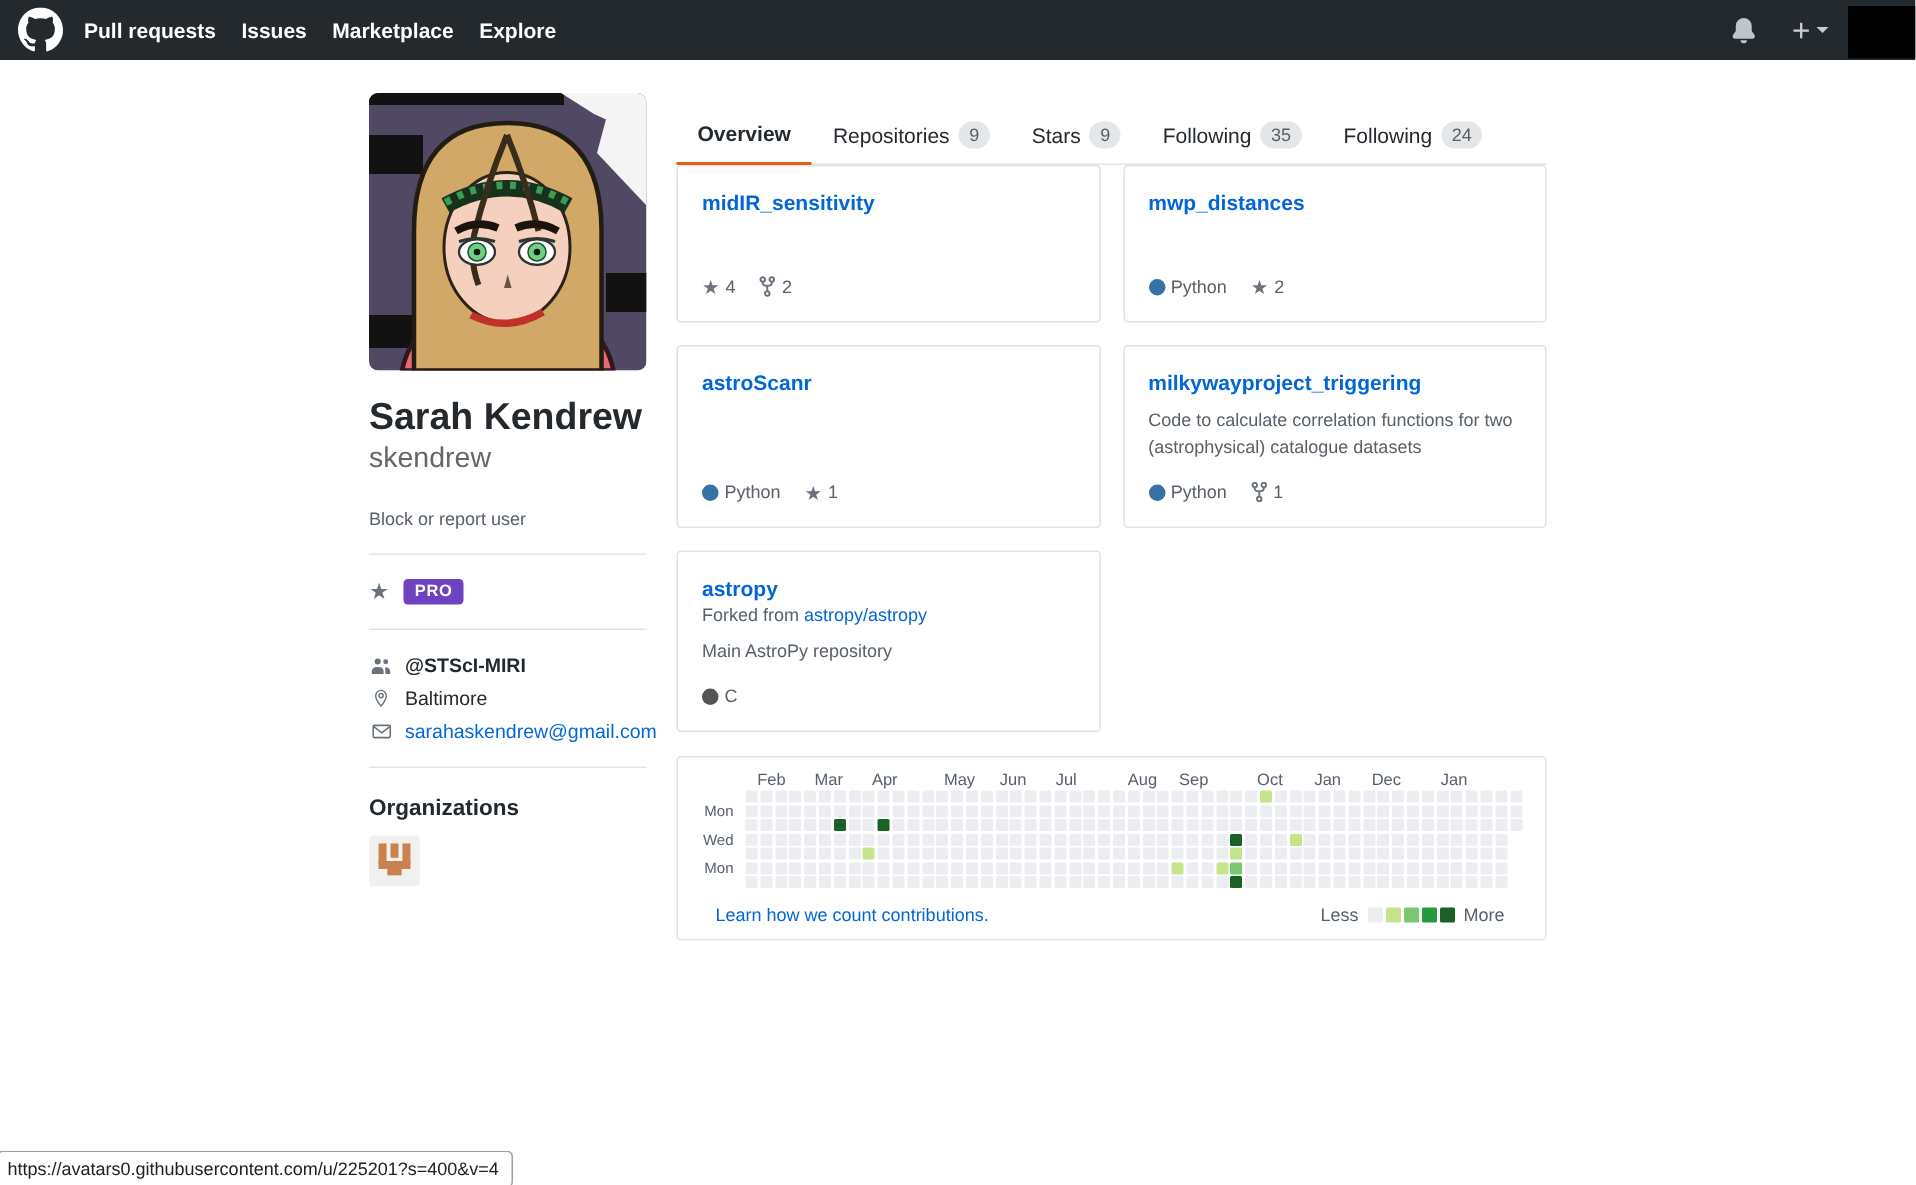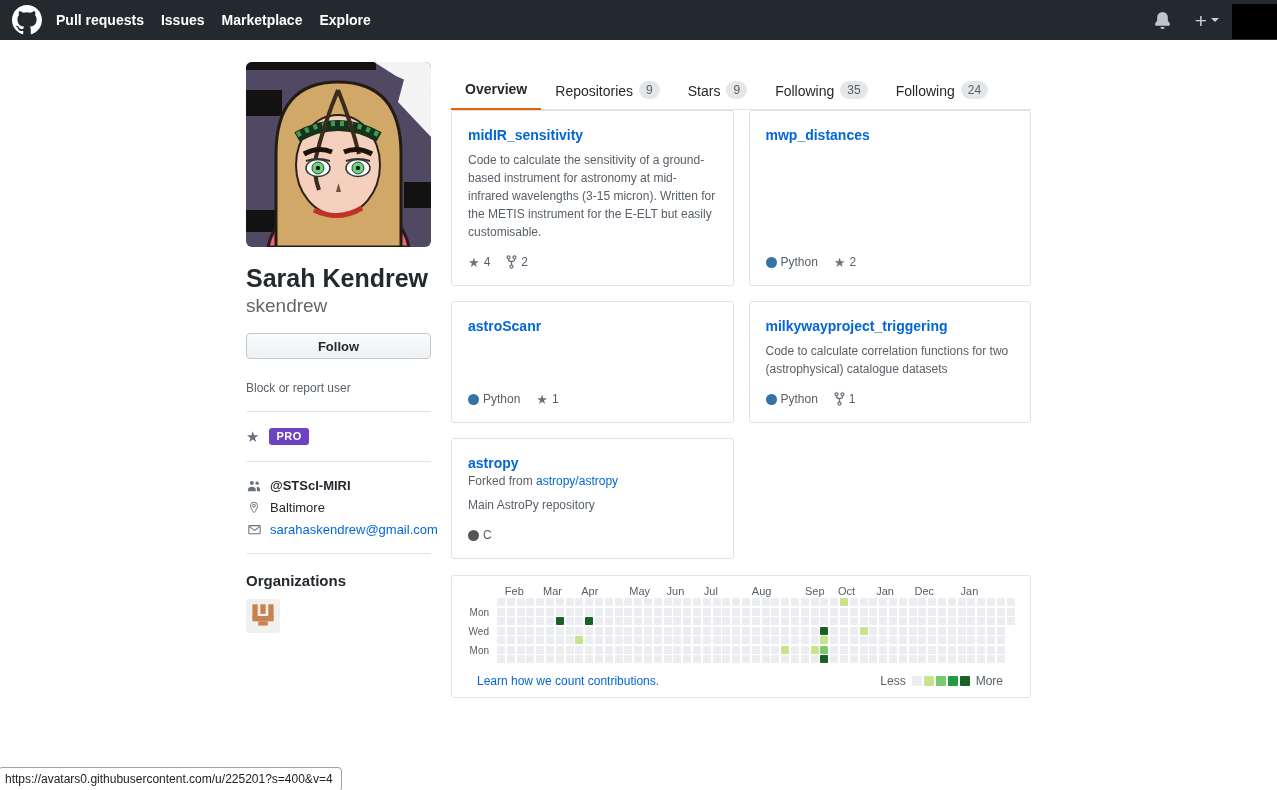--- a/index.html
+++ b/index.html
@@ -46,21 +46,21 @@
   .vcard { list-style:none; }
   .vcard li { display:flex; align-items:center; gap:8px; font-size:13px; margin-bottom:7px; }
   .vcard .ico { width:16px; flex:none; display:flex; justify-content:center; }
   .org-name { font-weight:bold; }
   .email-link { color:#0366d6; cursor:pointer; }
   .orgs-title { font-size:15px; font-weight:bold; margin:18px 0 10px; }
   .org-avatar { width:34px; height:34px; border-radius:3px; cursor:pointer; display:block; }
 
   
   .tabs { display:flex; border-bottom:1px solid #e1e4e8; margin-top:10px; }
-  .tab { display:flex; align-items:flex-end; gap:6px; padding:9px 14px 11px; font-size:14px; color:#24292e;
+  .tab { display:flex; align-items:center; gap:6px; padding:9px 14px 11px; font-size:14px; color:#24292e;
     cursor:pointer; margin-bottom:-1px; }
   .tab.active { font-weight:600; border-bottom:2px solid #e36209; }
   .tab .count { background:#e4e6e8; color:#586069; font-size:12px; border-radius:10px; padding:1px 7px; line-height:16px; }
 
   
   .section-title { font-size:16px; font-weight:normal; margin:28px 0 12px; }
   .repo-grid { display:grid; grid-template-columns:1fr 1fr; gap:15px; }
   .repo-card { border:1px solid #dfe2e5; border-radius:3px; padding:16px; display:flex; flex-direction:column; min-height:105px; }
   .repo-name { color:#0366d6; font-size:14px; font-weight:600; cursor:pointer; }
   .forked-from { font-size:12px; color:#586069; margin-top:3px; }
@@ -144,21 +144,20 @@
       <circle cx="112" cy="106" r="2.2" fill="#101a12"></circle>
       <path d="M60 99 Q72 95 84 99" stroke="#2c3533" stroke-width="2" fill="none"></path>
       <path d="M100 99 Q112 95 124 99" stroke="#2c3533" stroke-width="2" fill="none"></path>
       <path d="M90 130 l5 0 l-2.5 -9 z" fill="#6b5240"></path>
       <path d="M68 148 Q92 160 116 146" stroke="#c03127" stroke-width="5" fill="none"></path>
     </svg>
 
     <h1 class="fullname">Sarah Kendrew</h1>
     <div class="username">skendrew</div>
 
-    <button class="follow-btn">Follow</button>
     <a class="block-link">Block or report user</a>
 
     <hr class="divider">
 
     <div class="pro-row">
       <span class="star-glyph">★</span>
       <span class="pro-badge">PRO</span>
     </div>
 
     <hr class="divider">
@@ -231,21 +230,20 @@
         </span>
         <span class="tab">
           <span>Following</span>
           <span class="count">24</span>
         </span>
       </div>
 
     <div class="repo-grid">
         <div class="repo-card">
           <a class="repo-name">midIR_sensitivity</a>
-          <p class="repo-desc">Code to calculate the sensitivity of a ground-based instrument for astronomy at mid-infrared wavelengths (3-15 micron). Written for the METIS instrument for the E-ELT but easily customisable.</p>
           <div class="repo-meta">
             <span class="item">
               <span class="meta-star">★</span>
               <span>4</span>
             </span>
             <span class="item">
               <span>
                 <svg width="11" height="14" viewBox="0 0 11 14" style="display:block">
                   <circle cx="2.5" cy="2.3" r="1.5" fill="none" stroke="#6a737d" stroke-width="1.3"></circle>
                   <circle cx="8.5" cy="2.3" r="1.5" fill="none" stroke="#6a737d" stroke-width="1.3"></circle>
@@ -320,21 +318,21 @@
 
     <div class="contrib-card">
       <div class="cg-months">
           <span style="left: 7.84px;">Feb</span>
           <span style="left: 46.06px;">Mar</span>
           <span style="left: 84.28px;">Apr</span>
           <span style="left: 132.3px;">May</span>
           <span style="left: 169.54px;">Jun</span>
           <span style="left: 206.78px;">Jul</span>
           <span style="left: 254.8px;">Aug</span>
-          <span style="left: 308px;">Sep</span>
+          <span style="left: 289px;">Sep</span>
           <span style="left: 341.04px;">Oct</span>
           <span style="left: 379.26px;">Jan</span>
           <span style="left: 417.48px;">Dec</span>
           <span style="left: 463.54px;">Jan</span>
         </div>
       <div class="cg-days">
           <span style="top: 8.5px;">Mon</span>
           <span style="top: 27.5px;">Wed</span>
           <span style="top: 46.5px;">Mon</span>
         </div>

